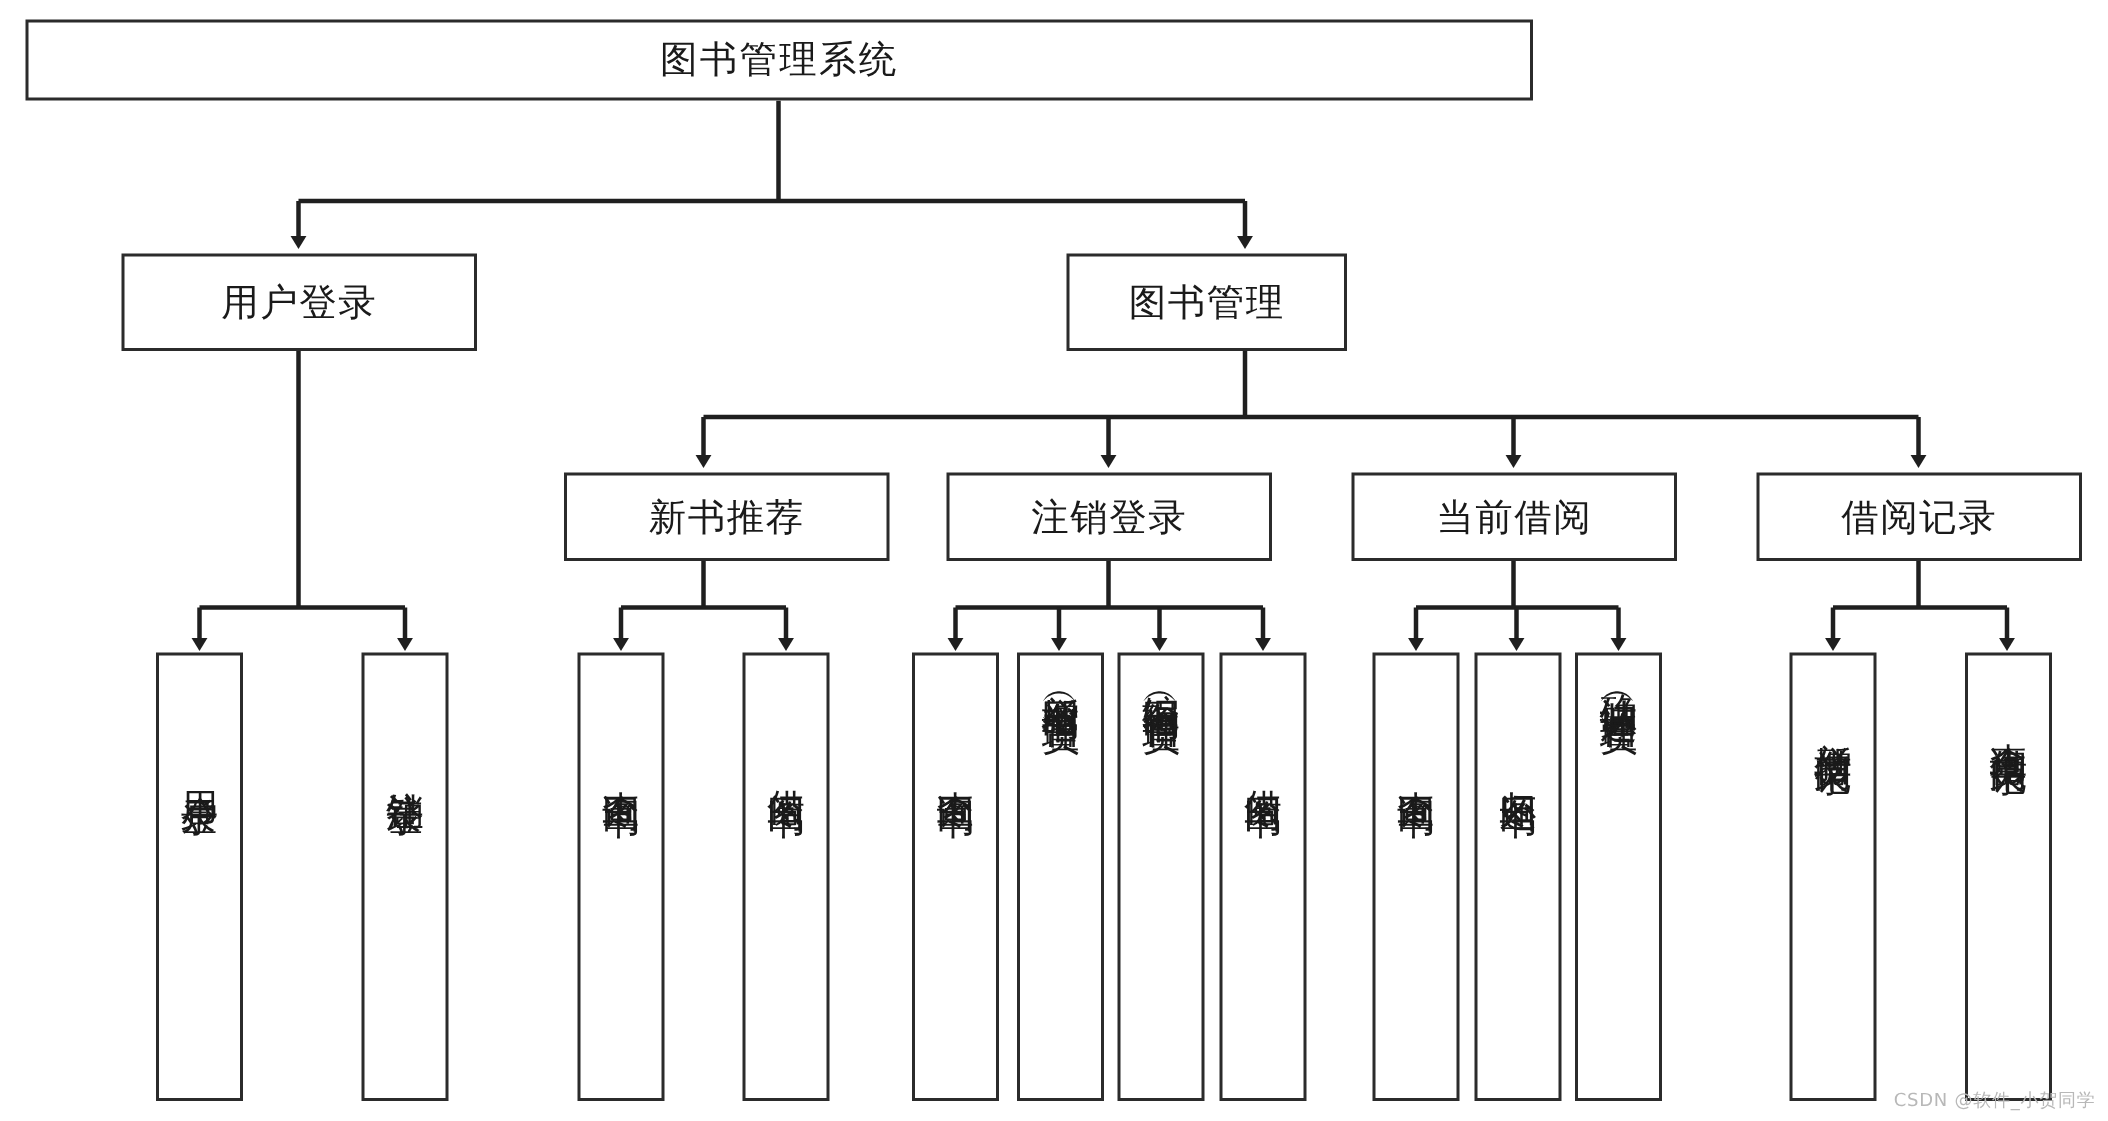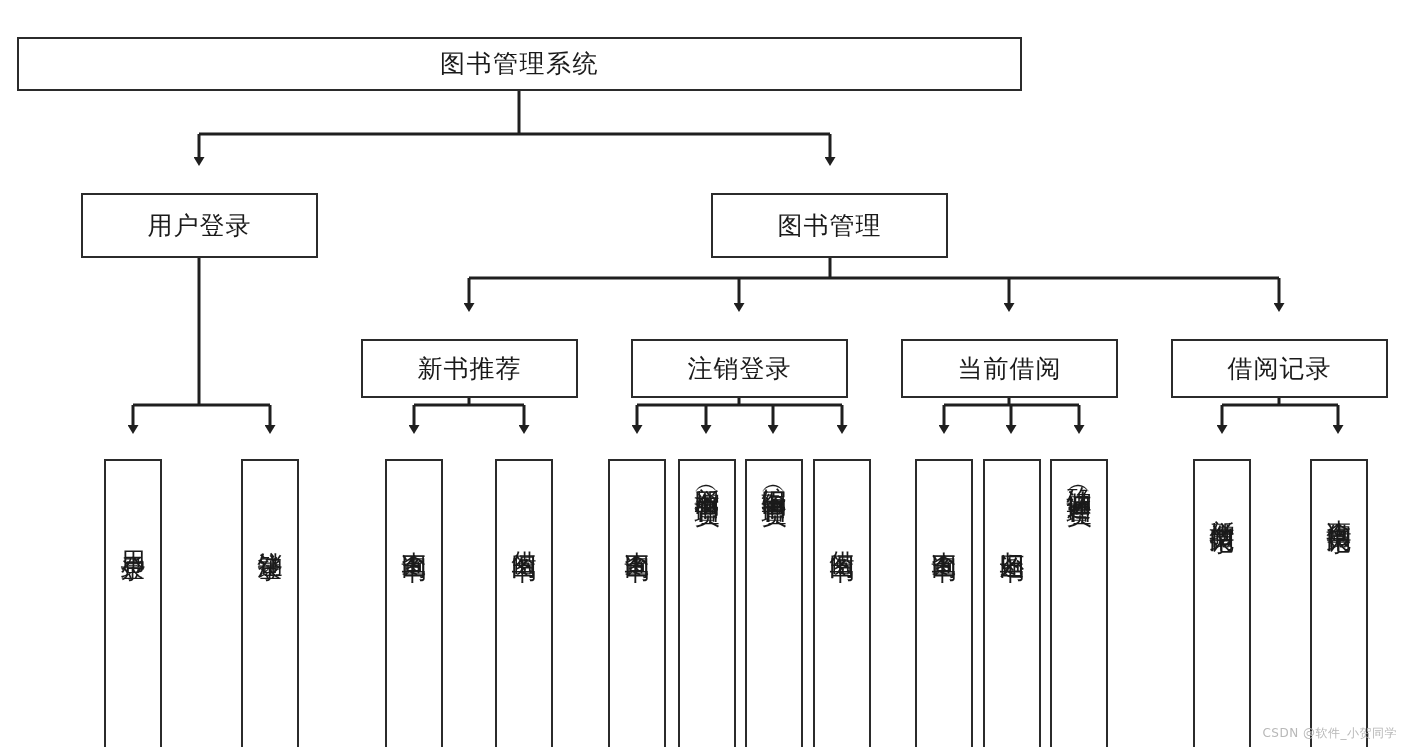--- a/index.html
+++ b/index.html
@@ -27,21 +27,20 @@
   .node {
     position: absolute;
     box-sizing: border-box;
     border: 2.5px solid #2b2b2b;
     background: #ffffff;
     display: flex;
     align-items: center;
     justify-content: center;
     color: #1a1a1a;
     z-index: 2;
-    margin-top: 24px;
   }
   .node .label {
     display: block;
     text-align: center;
     line-height: 1.02;
     letter-spacing: 0.5px;
   }
   
   .node.h .label {
     font-size: 25px;
@@ -132,25 +131,25 @@
     </g>
   </svg>
 
   <div class="node root h" style="left:17px; top:13px; width:1005px; height:54px;">
     <span class="label">图书管理系统</span>
   </div>
 
   <div class="node h" style="left:81px; top:169px; width:237px; height:65px;">
     <span class="label">用户登录</span>
   </div>
-  <div class="node h" style="left:711px; top:169px; width:237px; height:65px;">
+  <div class="node h" style="left:711px; top:169px; width:187px; height:65px;">
     <span class="label">图书管理</span>
   </div>
 
-  <div class="node h" style="left:361px; top:315px; width:217px; height:59px;">
+  <div class="node h" style="left:376px; top:315px; width:217px; height:59px;">
     <span class="label">新书推荐</span>
   </div>
   <div class="node h" style="left:631px; top:315px; width:217px; height:59px;">
     <span class="label">注销登录</span>
   </div>
   <div class="node h" style="left:1171px; top:315px; width:217px; height:59px;">
     <span class="label">借阅记录</span>
   </div>
   <div class="node h" style="left:901px; top:315px; width:217px; height:59px;">
     <span class="label">当前借阅</span>

